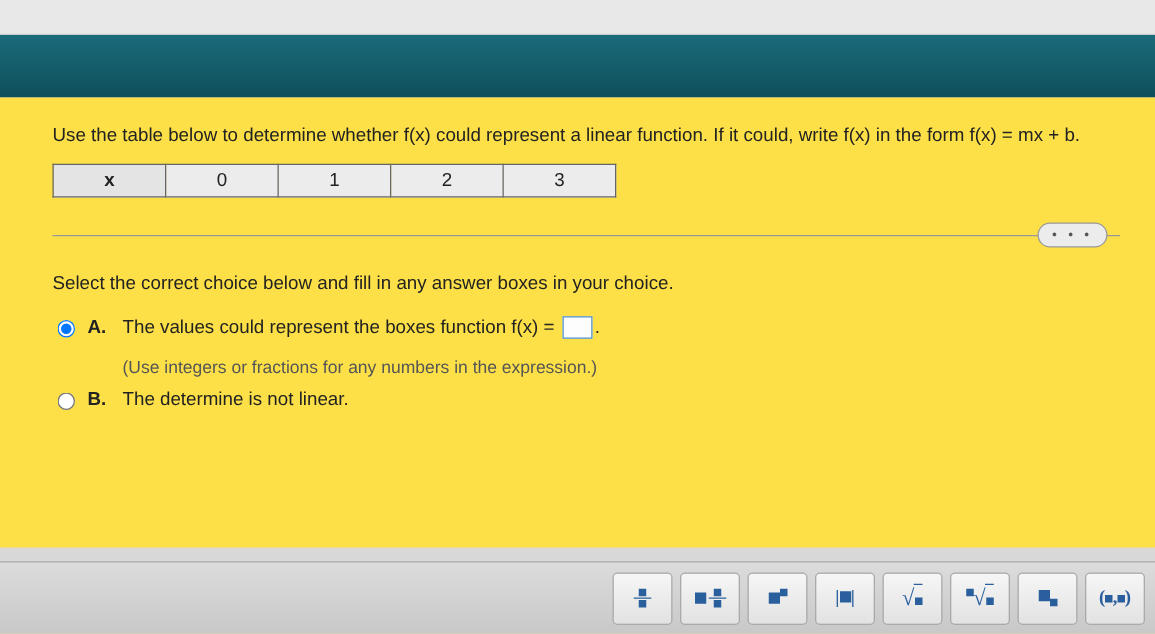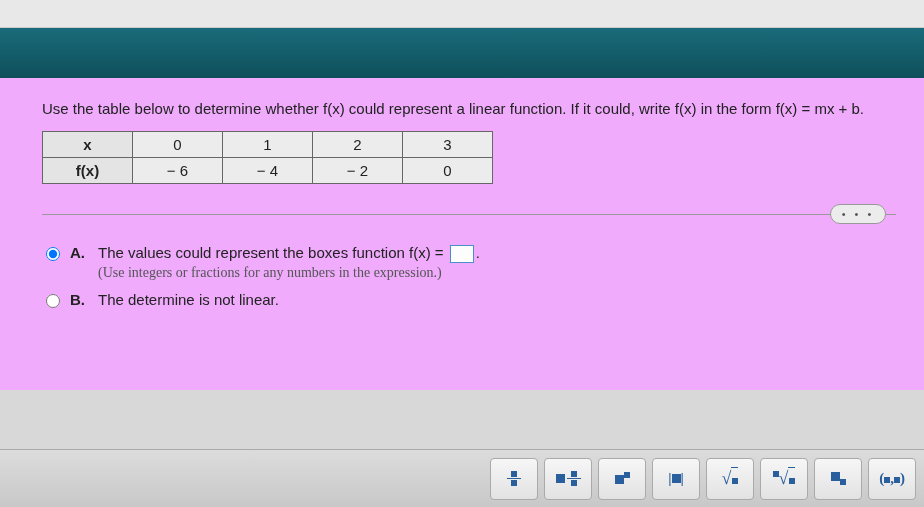--- a/index.html
+++ b/index.html
@@ -14,23 +14,23 @@
   .top-strip {
     height: 28px;
     background: #e8e8e8;
     border-bottom: 1px solid #ccc;
   }
   .teal-bar {
     height: 50px;
     background: linear-gradient(to bottom, #1a6b7a 0%, #0e4f5b 100%);
   }
   .content {
-    background: #f0abfc;
+    background: #fde047;
     padding: 22px 28px 10px 42px;
-    height: 312px;
+    height: 360px;
     position: relative;
   }
   .prompt {
     color: #222;
     font-size: 15px;
     margin-bottom: 14px;
   }
   table.data {
     border-collapse: collapse;
     margin-bottom: 18px;
@@ -112,22 +112,21 @@
     width: 24px;
     height: 18px;
     border: 1px solid #4a8fc7;
     background: #fdfdfd;
     vertical-align: middle;
     margin: 0 2px;
   }
   .hint {
     color: #555;
     font-size: 14px;
-    margin-top: 2px;
-    font-family: Liberation Serif, serif;
+    margin-top: 14px;
   }
   .toolbar {
     position: absolute;
     bottom: 0;
     left: 0;
     right: 0;
     height: 58px;
     background: linear-gradient(to bottom, #dcdcdc 0%, #c8c8c8 100%);
     border-top: 1px solid #aaa;
     display: flex;
@@ -197,35 +196,29 @@
 
   <table class="data">
     <tbody>
         <tr>
       <th>x</th>
       <td>0</td>
       <td>1</td>
       <td>2</td>
       <td>3</td>
     </tr>
-    <tr>
-      <th>f(x)</th>
-      <td>− 6</td>
-      <td>− 4</td>
-      <td>− 2</td>
-      <td>0</td>
-    </tr>
   </tbody>
     </table>
 
   <div class="hr-row">
     <hr class="hr-line">
     <div class="dots-badge">• • •</div>
   </div>
 
+  <p class="instruct">Select the correct choice below and fill in any answer boxes in your choice.</p>
 
   <div class="choices">
 
     <div class="choice">
       <input type="radio" name="ans" checked="" style="">
       <span class="choice-letter">A.</span>
       <div class="choice-body">
         <span>The values could represent the boxes function f(x) = </span><span class="answer-box"></span><span>.</span>
         <div class="hint">(Use integers or fractions for any numbers in the expression.)</div>
       </div>

